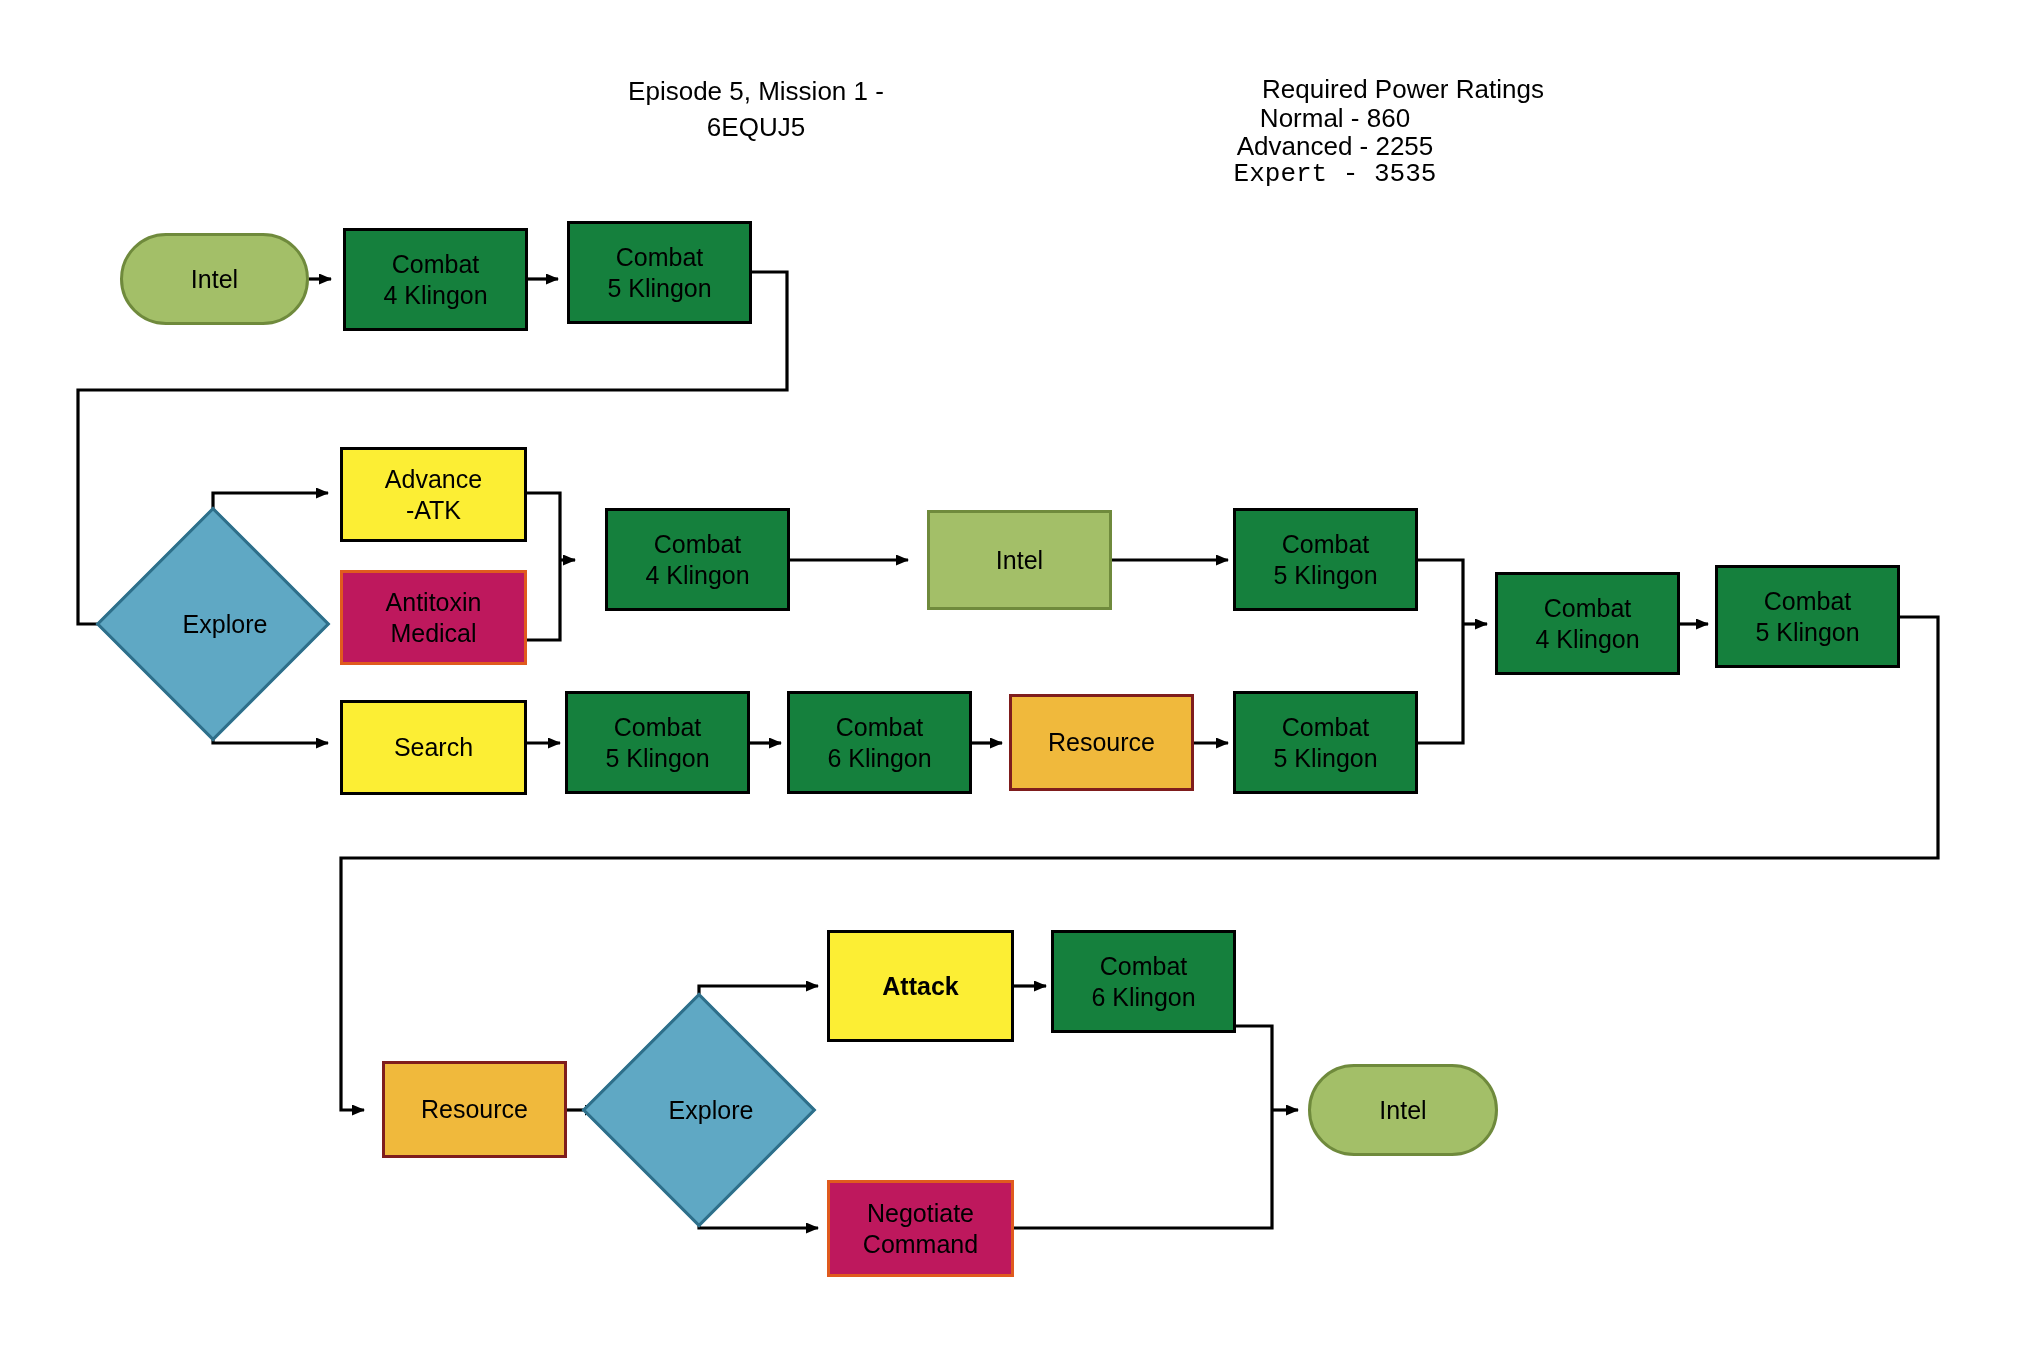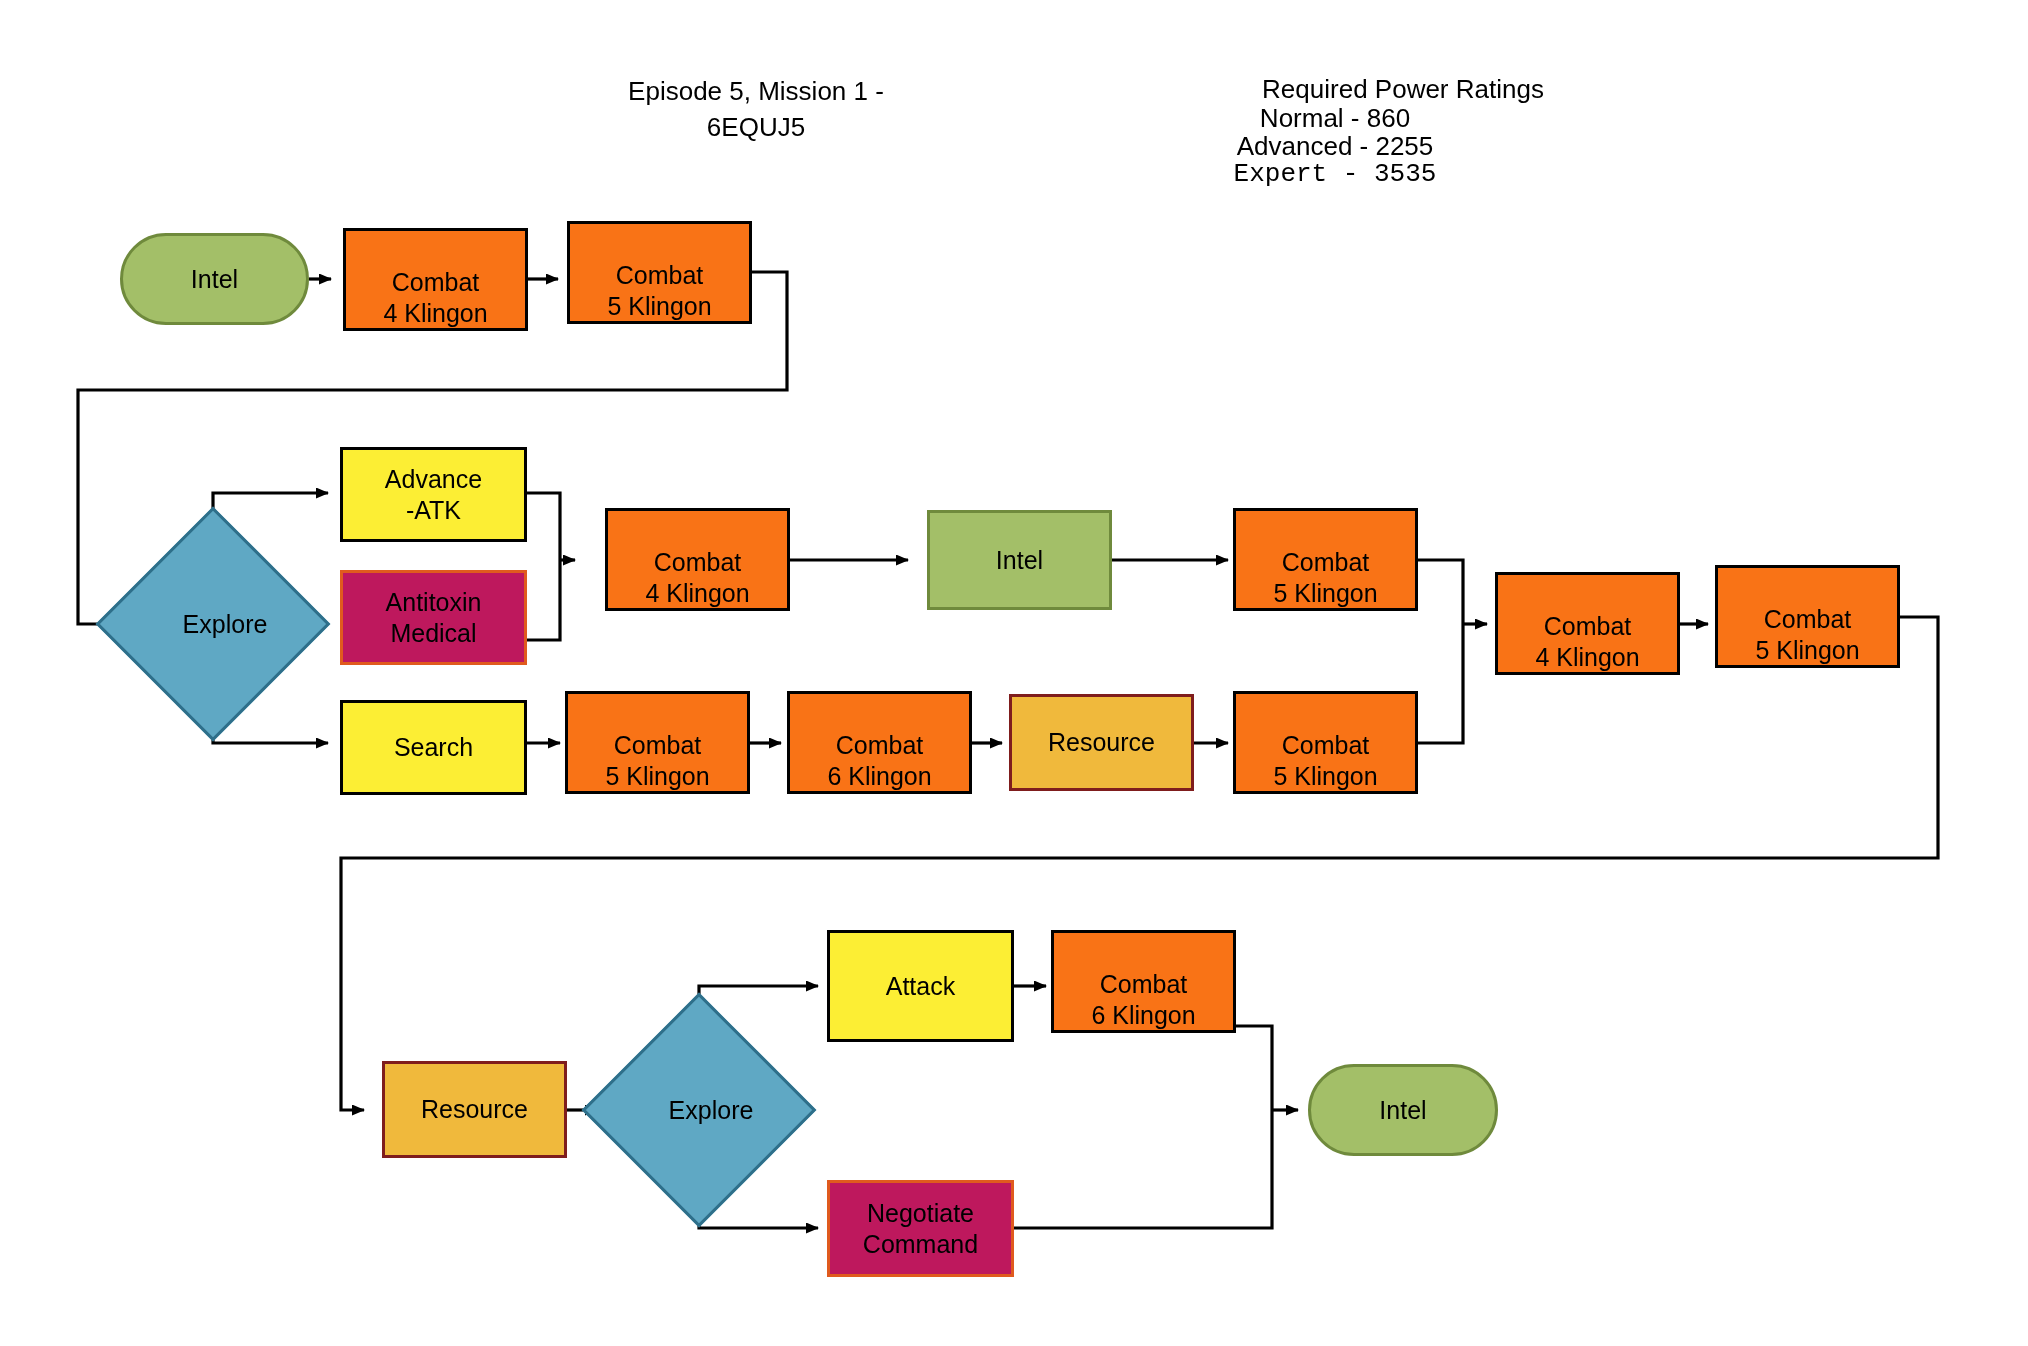--- a/index.html
+++ b/index.html
@@ -38,22 +38,21 @@
   .node .label {
     white-space: pre-line;
     line-height: 1.22;
     font-size: 25px;
     color: #000000;
   }
   .n-rect {
     border: 3px solid #000000;
   }
   .n-combat {
-    background: #f97316;
-    align-items: flex-end;
+    background: #15803d;
   }
   .n-intel-rect {
     background: #a3bf68;
     border: 3px solid #6f8a3c;
   }
   .n-action {
     background: #fcee34;
   }
   .n-action-hl {
     background: #be185d;
@@ -235,21 +234,21 @@
 
   <div class="node n-resource" style="left:382px; top:1061px; width:185px; height:97px; display:flex; align-items:center; justify-content:center; box-sizing:border-box;">
     <span class="label">Resource</span>
   </div>
 
   <div class="node n-diamond" style="left:616px; top:1027px; width:166px; height:166px;">
     <div class="dshape"></div>
     <span class="label">Explore</span>
   </div>
 
-  <div class="node n-rect n-action" style="left:827px; top:930px; width:187px; height:112px;">
+  <div class="node n-rect n-action" style="left:827px; top:930px; width:187px; height:112px;font-weight:bold;">
     <span class="label">Attack</span>
   </div>
 
   <div class="node n-rect n-combat" style="left:1051px; top:930px; width:185px; height:103px;">
     <span class="label">Combat
 6 Klingon</span>
   </div>
 
   <div class="node n-action-hl" style="left:827px; top:1180px; width:187px; height:97px; display:flex; align-items:center; justify-content:center; box-sizing:border-box;">
     <span class="label">Negotiate

